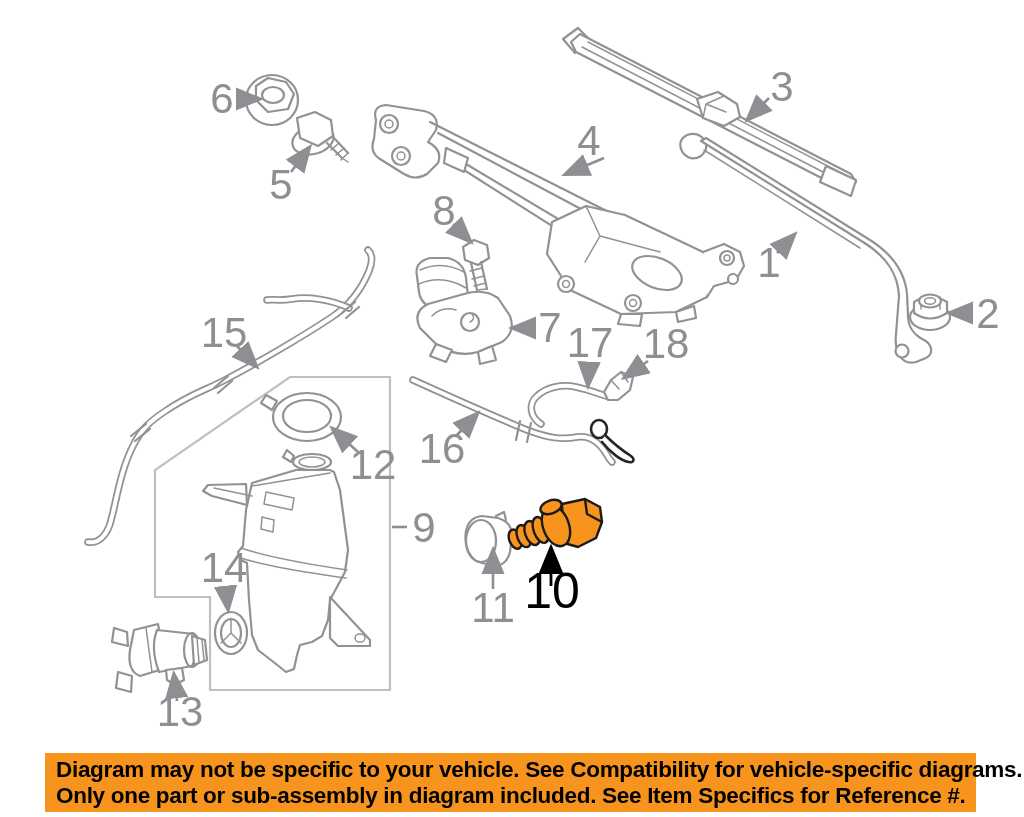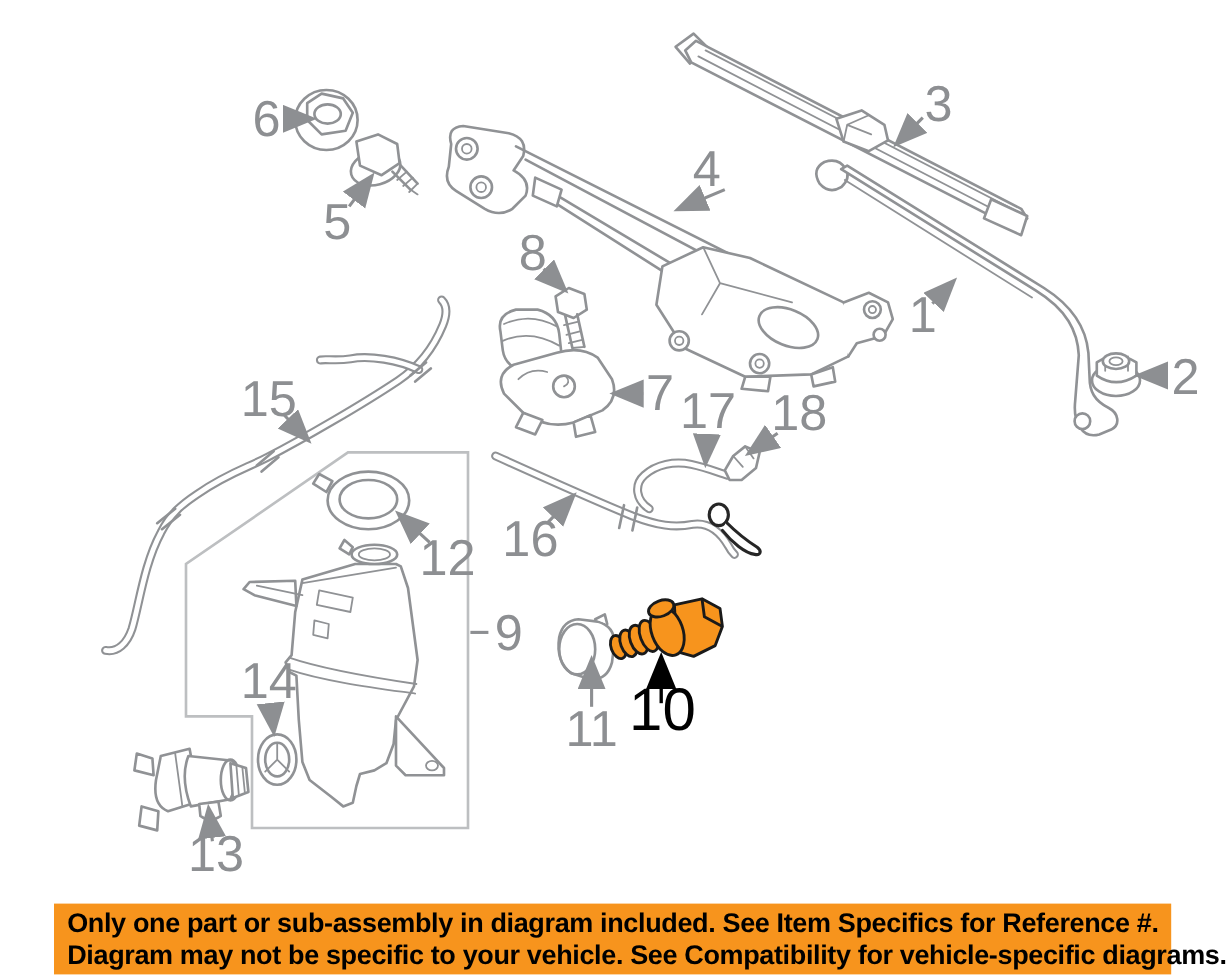--- a/index.html
+++ b/index.html
@@ -238,17 +238,17 @@
     <text class="lbl" x="180" y="726">13</text>
     <text class="lbl" x="224" y="582">14</text>
     <text class="lbl" x="224" y="347">15</text>
     <text class="lbl" x="442" y="463">16</text>
     <text class="lbl" x="590" y="357">17</text>
     <text class="lbl" x="666" y="358">18</text>
   </g>
 </svg>
 
 <div class="banner" style="background: rgb(247, 148, 29);">
+  <div>Diagram may not be specific to your vehicle. See Compatibility for vehicle-specific diagrams.</div>
   <div>Only one part or sub-assembly in diagram included. See Item Specifics for Reference #.</div>
-  <div>Diagram may not be specific to your vehicle. See Compatibility for vehicle-specific diagrams.</div>
 </div>
 
 </div>
 
 </body></html>

